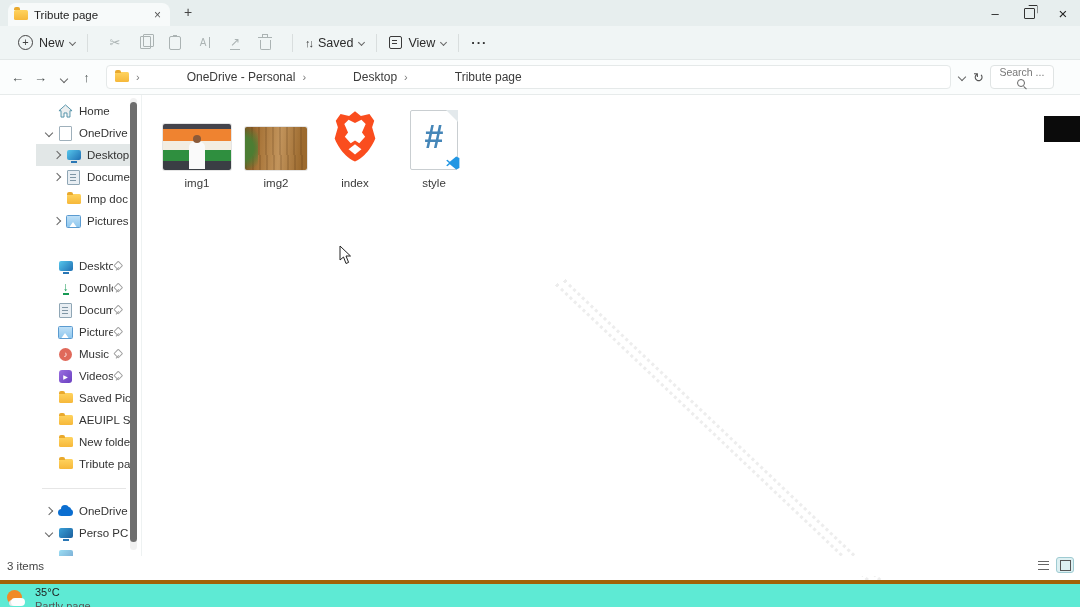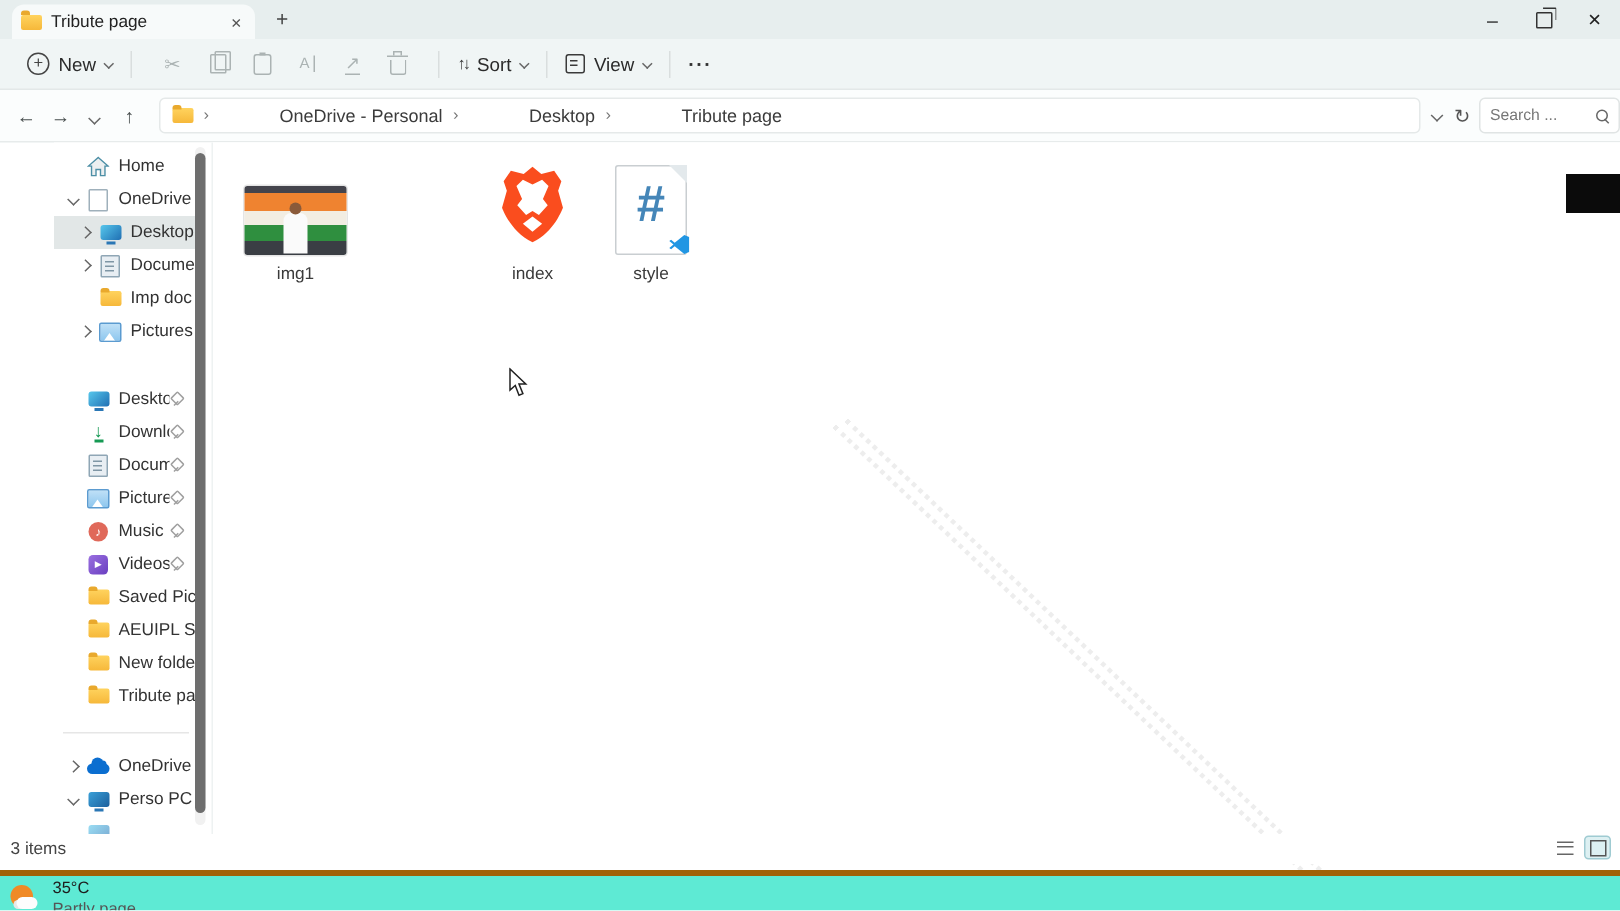--- a/index.html
+++ b/index.html
@@ -50,22 +50,22 @@
   
   .addrbar{position:absolute;left:0;top:60px;width:1080px;height:35px;background:#fbfdfd;border-bottom:1px solid #e7ebeb;box-sizing:border-box;
     display:flex;align-items:center;}
   .nav-arrow{width:23px;text-align:center;font-size:13px;color:#494f4f;}
   .crumb-box{margin-left:8px;width:845px;height:24px;background:#fff;border:1px solid #e5e9e9;border-radius:4px;
     display:flex;align-items:center;padding:0 8px;box-sizing:border-box;gap:7px;}
   .crumb{font-size:12px;color:#3b3b3b;white-space:nowrap;margin-left:40px;}
   .crumb-sep{font-size:11px;color:#777;}
   .addr-right{display:flex;align-items:center;gap:8px;margin-left:8px;}
   .refresh{font-size:13px;color:#555;}
-  .searchbox{width:94px;height:24px;border:1px solid #e0e4e4;border-radius:4px;background:#fff;
-    display:flex;align-items:center;padding:0 6px;box-sizing:border-box;justify-content:space-between;margin-left:6px;}
+  .searchbox{width:64px;height:24px;border:1px solid #e0e4e4;border-radius:4px;background:#fff;
+    display:flex;align-items:center;padding:0 6px;box-sizing:border-box;justify-content:space-between;margin-left:6px;flex-direction:column;}
   .searchbox .ph{font-size:10.5px;color:#777;white-space:nowrap;overflow:hidden;}
   
   .bodyarea{position:absolute;left:0;top:95px;width:1080px;height:461px;background:#fff;margin-left:36px;}
   .sidebar{position:absolute;left:0;top:0;width:105px;height:461px;overflow:hidden;}
   .siderows{margin-top:5px;}
   .srow{height:22px;display:flex;align-items:center;width:96px;box-sizing:border-box;}
   .srow.sel{background:#e2e7e7;}
   .srow .chevcell{width:14px;margin-left:6px;display:flex;justify-content:center;flex:none;}
   .srow .chevcell.indent{margin-left:14px;}
   .srow .iccell{width:17px;margin-left:1px;display:flex;justify-content:center;flex:none;}
@@ -174,21 +174,21 @@
       </div>
     <div class="tb-ico">
         <span class="ico-share">↗</span>
       </div>
     <div class="tb-ico">
         <span class="ico-trash"></span>
       </div>
     <div class="tb-sep"></div>
     <div class="tb-group">
       <span class="sort-arrows">↑↓</span>
-      <span>Sort</span>
+      <span>Saved</span>
       <span class="chev down small"></span>
     </div>
     <div class="tb-sep"></div>
     <div class="tb-group">
       <span class="view-ic"></span>
       <span>View</span>
       <span class="chev down small"></span>
     </div>
     <div class="tb-sep"></div>
     <div class="tb-group">
@@ -390,20 +390,26 @@
     <div class="main">
       <div class="watermark"></div>
       <div class="watermark second"></div>
 
       <div class="tile" style="left:16px;">
         <div class="thumbwrap">
             <div class="t-img1"></div>
           </div>
         <div class="fname">img1</div>
       </div>
+      <div class="tile" style="left:95px;">
+        <div class="thumbwrap">
+            <div class="t-img2"></div>
+          </div>
+        <div class="fname">img2</div>
+      </div>
       <div class="tile" style="left:174px;">
         <div class="thumbwrap">
           <svg class="brave-svg" width="54" height="62" viewBox="0 0 50 58">
             <path d="M25 3 l5.5 4.5 8-2 4.5 6.5-2 6 3 10.5c0 0-5.5 15.5-19 21.5C11.5 44 6 28.5 6 28.5l3-10.5-2-6L11.5 5.5l8 2z" fill="#fa4d1e"></path>
             <path d="M25 14 l6-3 4 4-3.5 8 3 4-5.5 6-4-2.5-4 2.5-5.5-6 3-4-3.5-8 4-4z" fill="#fff"></path>
             <path d="M25 34 l6 4.5-6 5-6-5z" fill="#fff"></path>
           </svg>
         </div>
         <div class="fname">index</div>
       </div>

